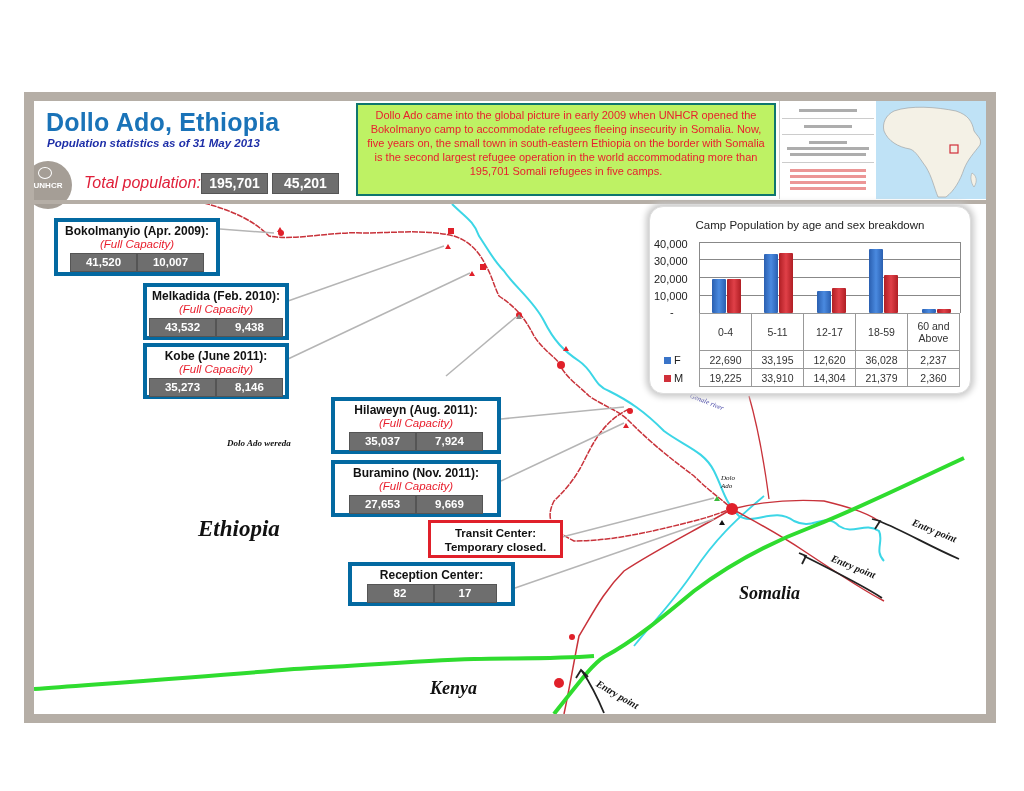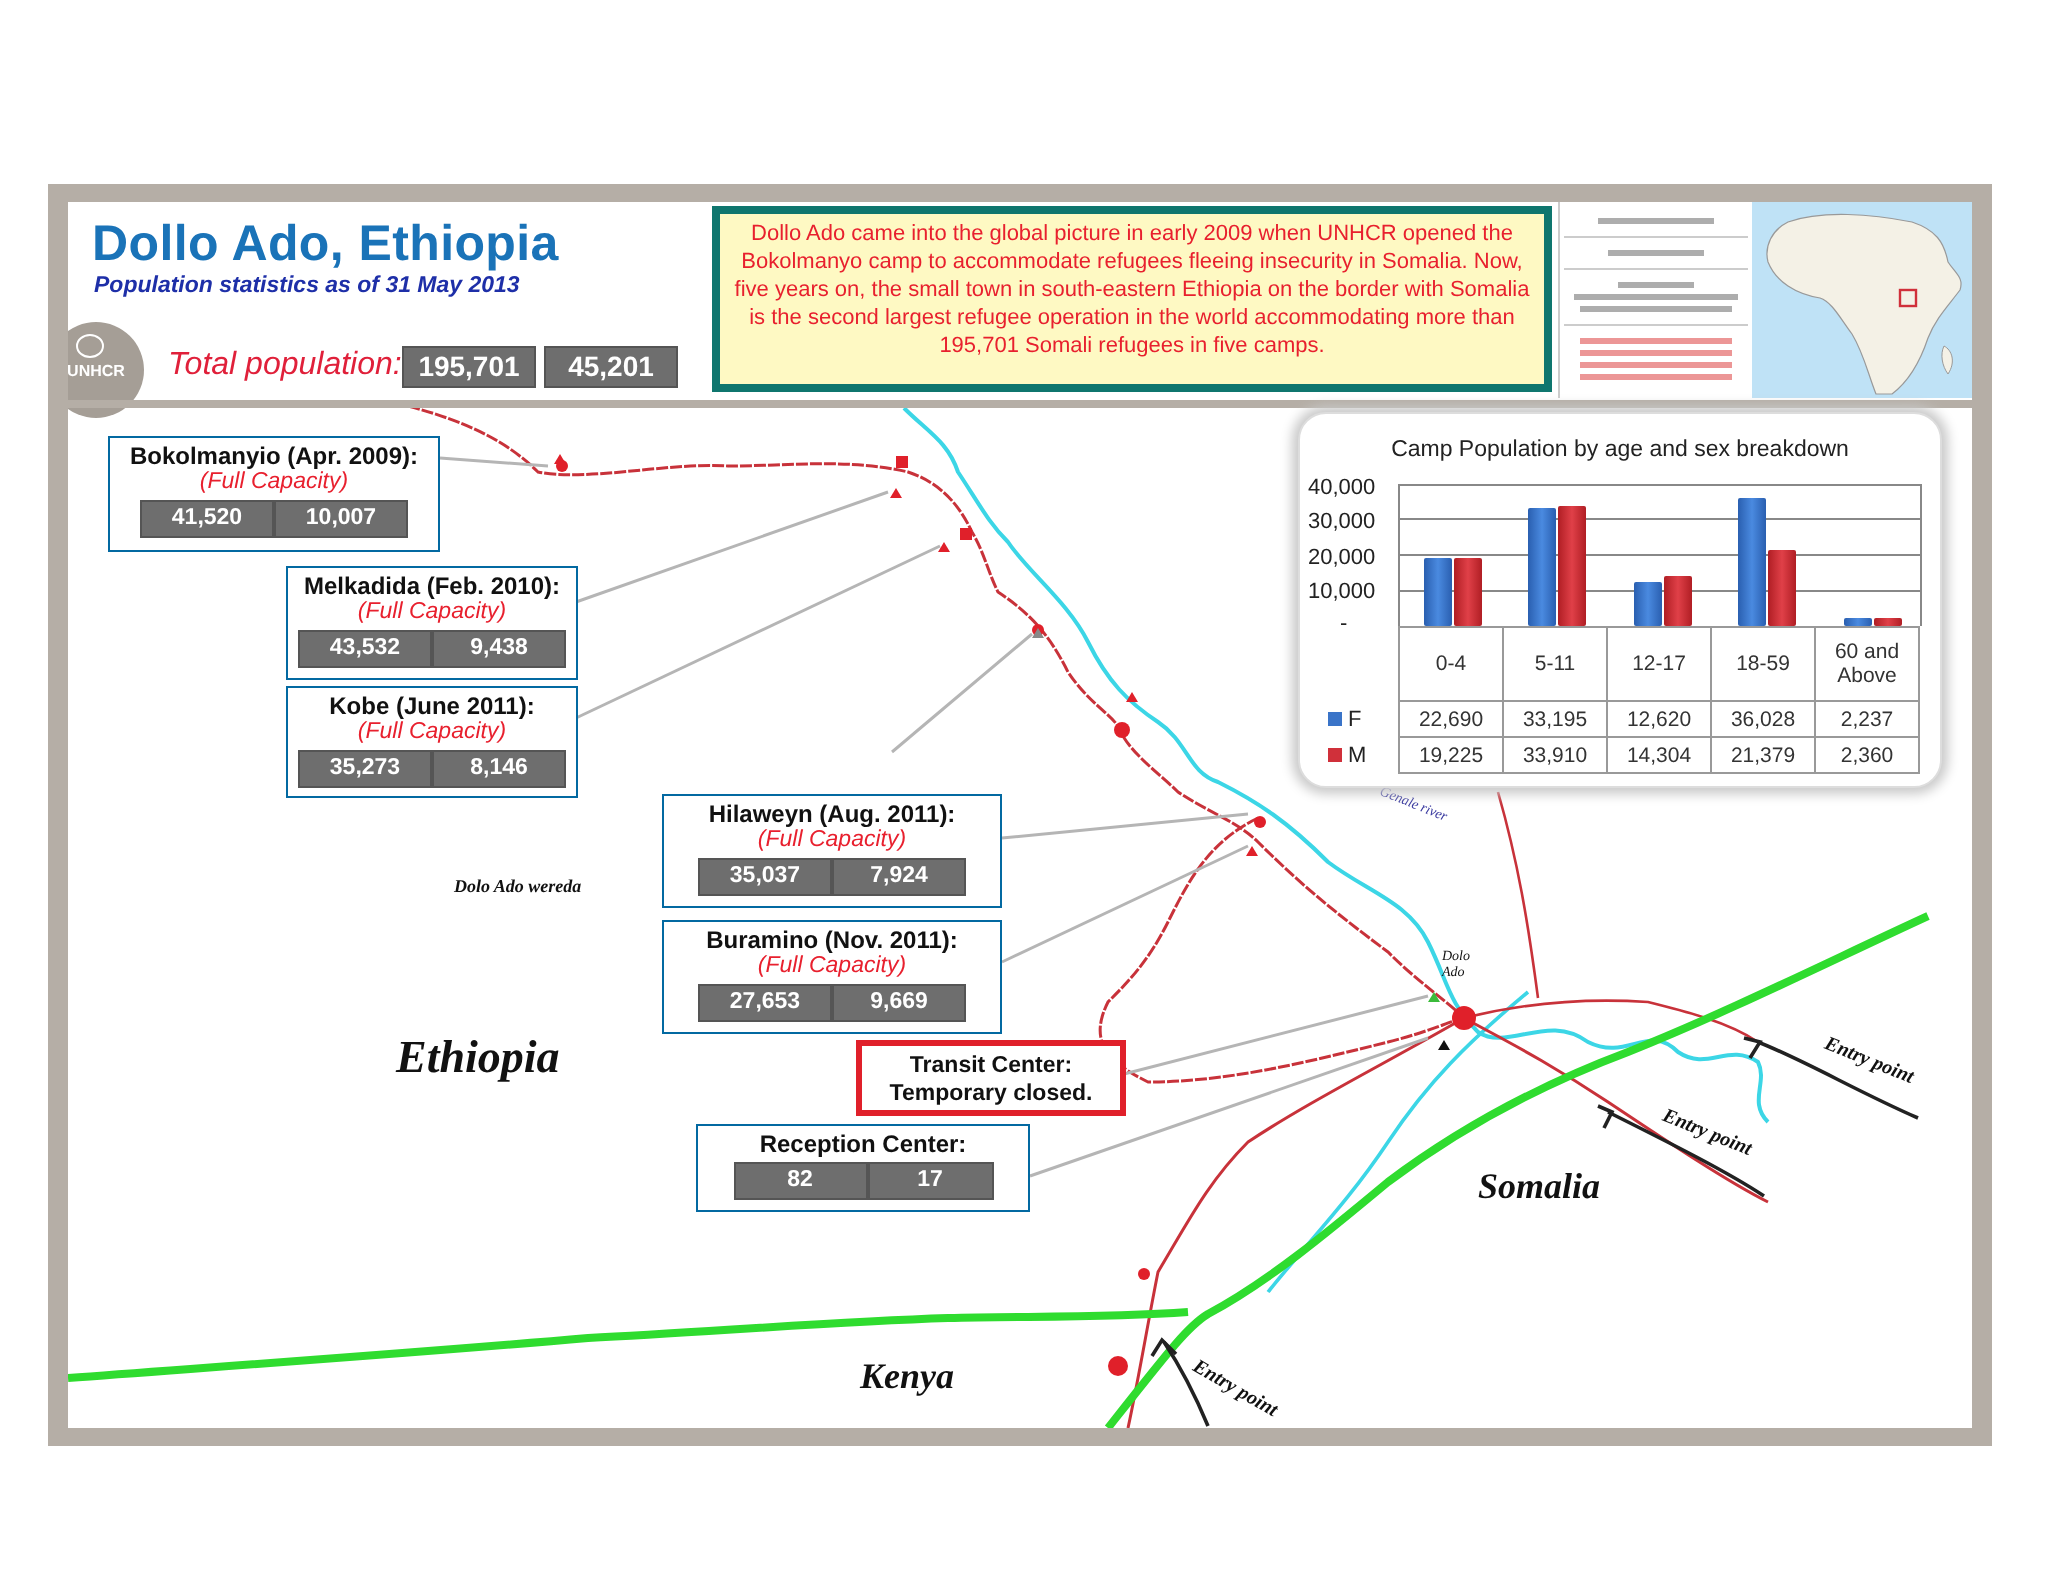--- a/index.html
+++ b/index.html
@@ -10,28 +10,28 @@
   .header-bar { position: absolute; left: 0; top: 0; width: 952px; height: 100px; background: #fff; }
   .header-line { position: absolute; left: 0; top: 99px; width: 952px; height: 4px; background: #b5aea6; }
   .title { position: absolute; left: 12px; top: 7px; font-size: 25px; font-weight: bold; color: #1a73b8; letter-spacing: 0.2px; }
   .subtitle { position: absolute; left: 13px; top: 36px; font-size: 11.5px; font-weight: bold; color: #1e2fa8; font-style: italic; }
   .logo { position: absolute; left: -10px; top: 60px; width: 48px; height: 48px; border-radius: 50%; background: #a59e96; color: #fff; font-size: 8px; font-weight: bold; text-align: center; padding-top: 20px; }
   .logo .glyph { position: absolute; left: 14px; top: 6px; width: 14px; height: 12px; border: 1.5px solid #fff; border-radius: 50%; }
   .total-label { position: absolute; left: 50px; top: 73px; font-size: 16px; font-style: italic; color: #e0203a; }
   .stat { display: inline-block; background: #6e6e6e; color: #fff; font-weight: bold; text-align: center; border: 1px solid #555; }
   .total-a { position: absolute; left: 167px; top: 72px; width: 67px; height: 21px; font-size: 14px; line-height: 19px; }
   .total-b { position: absolute; left: 238px; top: 72px; width: 67px; height: 21px; font-size: 14px; line-height: 19px; }
-  .intro { position: absolute; left: 322px; top: 2px; width: 420px; height: 93px; border: 4px solid #0f766e; background: #fef9c3; color: #e8202e; font-size: 11px; text-align: center; line-height: 14px; padding: 3px 6px; }
+  .intro { position: absolute; left: 322px; top: 2px; width: 420px; height: 93px; border: 2px solid #0f766e; background: #bef264; color: #e8202e; font-size: 11px; text-align: center; line-height: 14px; padding: 3px 6px; }
   .info-panel { position: absolute; left: 745px; top: 0px; width: 97px; height: 98px; background: #fff; border-left: 1px solid #ccc; }
   .info-panel .ln { height: 3px; background: #777; margin: 0 auto; opacity: 0.6; }
   .info-panel .sep { height: 1px; background: #ccc; margin: 6px 2px; }
   .info-panel .red { background: #e05050; opacity: 0.6; }
   .africa { position: absolute; left: 842px; top: 0px; width: 110px; height: 98px; background: #bfe2f6; overflow: hidden; }
   .map-svg { position: absolute; left: 0; top: 0; }
-  .camp-box { position: absolute; background: #fff; border: 1px solid #0369a1; text-align: center; padding-top: 3px; }
+  .camp-box { position: absolute; background: #fff; border: 4px solid #0369a1; text-align: center; padding-top: 3px; }
   .camp-name { font-size: 12px; font-weight: bold; color: #111; line-height: 13px; }
   .camp-status { font-size: 11.5px; font-style: italic; color: #e8202e; line-height: 12px; }
   .camp-stats { margin-top: 3px; display: flex; justify-content: center; gap: 0; align-items: flex-end; }
   .camp-stats .stat { width: 67px; height: 19px; font-size: 11.5px; line-height: 17px; }
   .note-box { position: absolute; background: #fff; border: 3px solid #e0202a; text-align: center; font-weight: bold; color: #111; }
   .map-label { position: absolute; font-family: "Liberation Serif", serif; font-style: italic; font-weight: bold; color: #111; }
   .chart-card { position: absolute; left: 615px; top: 105px; width: 322px; height: 188px; background: #fff; border-radius: 14px; box-shadow: 0 0 6px 3px #c9c9c9; border: 1px solid #ddd; }
   .chart-title { position: absolute; left: 0; top: 12px; width: 100%; text-align: center; font-size: 11.5px; color: #222; }
   .y-tick { position: absolute; left: 4px; font-size: 11px; color: #222; width: 40px; }
   .plot { position: absolute; left: 49px; top: 35px; width: 262px; height: 71px; border-left: 1px solid #888; border-right: 1px solid #888; }

